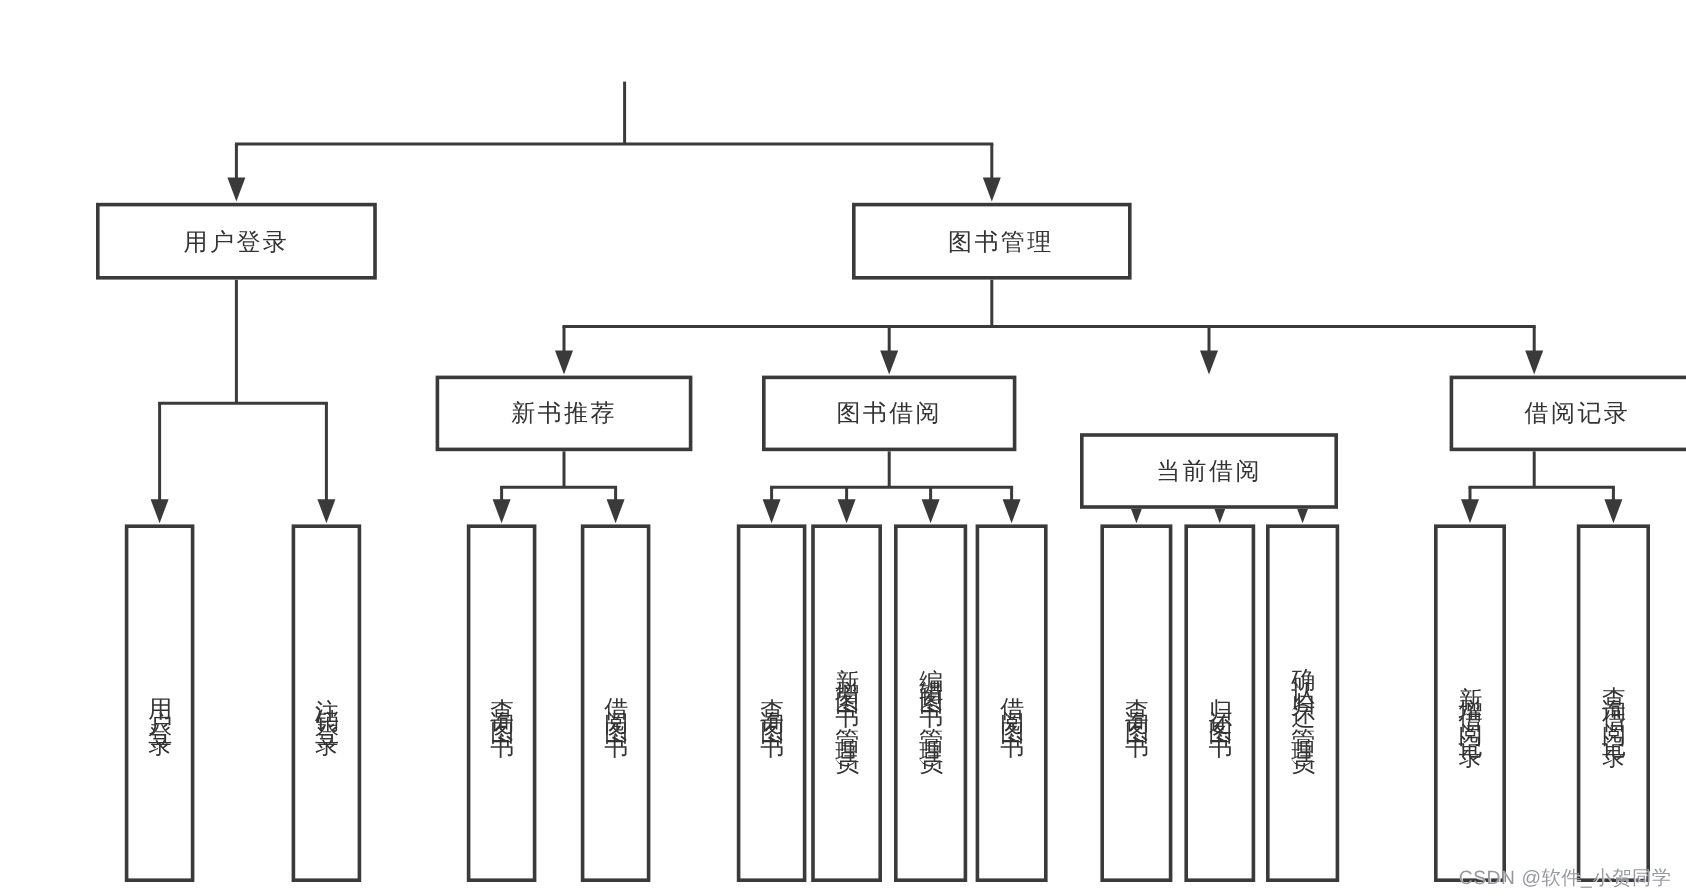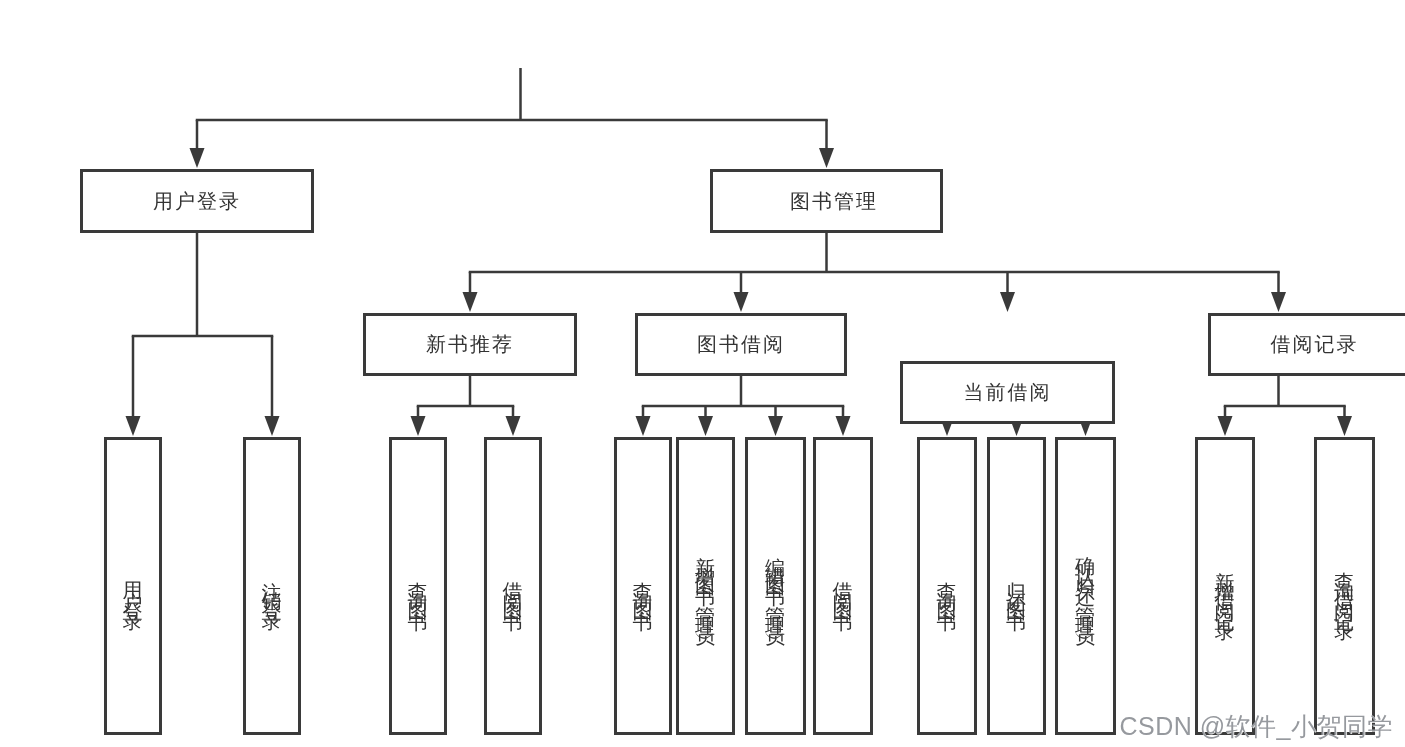--- a/index.html
+++ b/index.html
@@ -44,21 +44,21 @@
     text-orientation: mixed;
     letter-spacing: 10px;
     white-space: normal;
     line-height: 1;
   }
   .watermark {
     position: absolute;
     z-index: 3;
     right: 12px;
     bottom: 4px;
-    font-size: 25px;
+    font-size: 16px;
     color: var(--wm, #96999e);
     letter-spacing: 0.5px;
     text-shadow: 1px 1px 0 rgba(255,255,255,0.8);
     white-space: nowrap;
   }
 </style>
 </head>
 <body>
 
 <div class="canvas" id="canvas">

